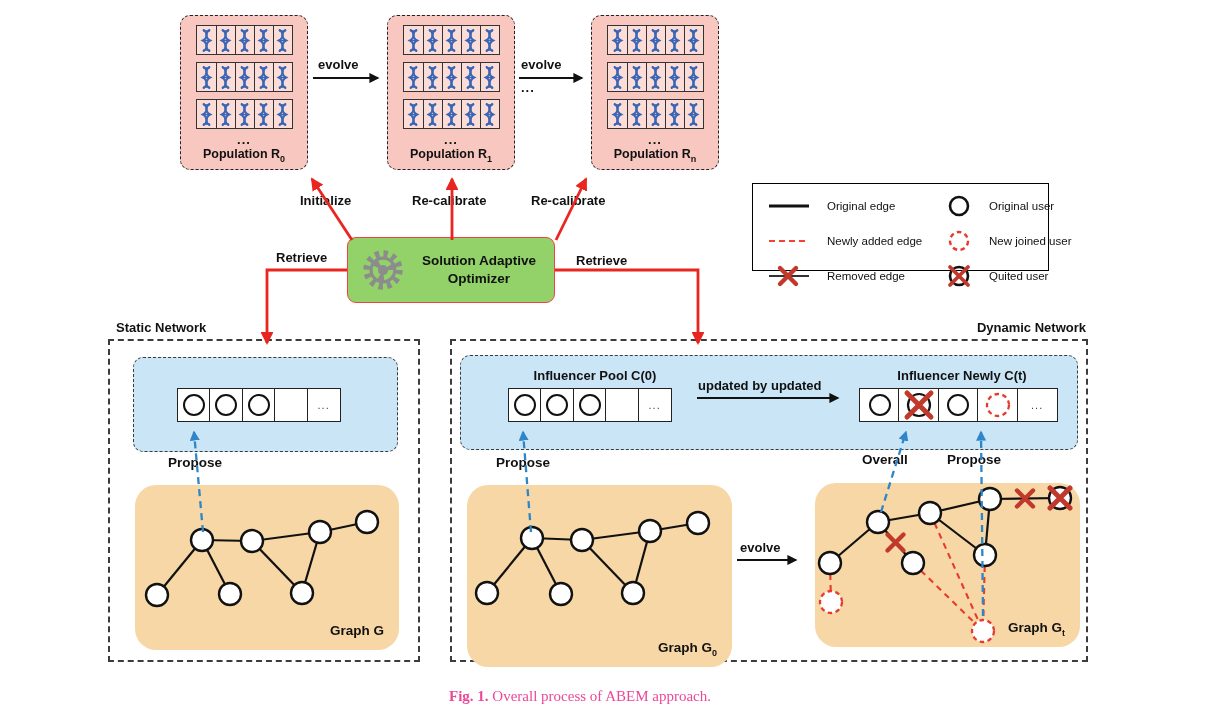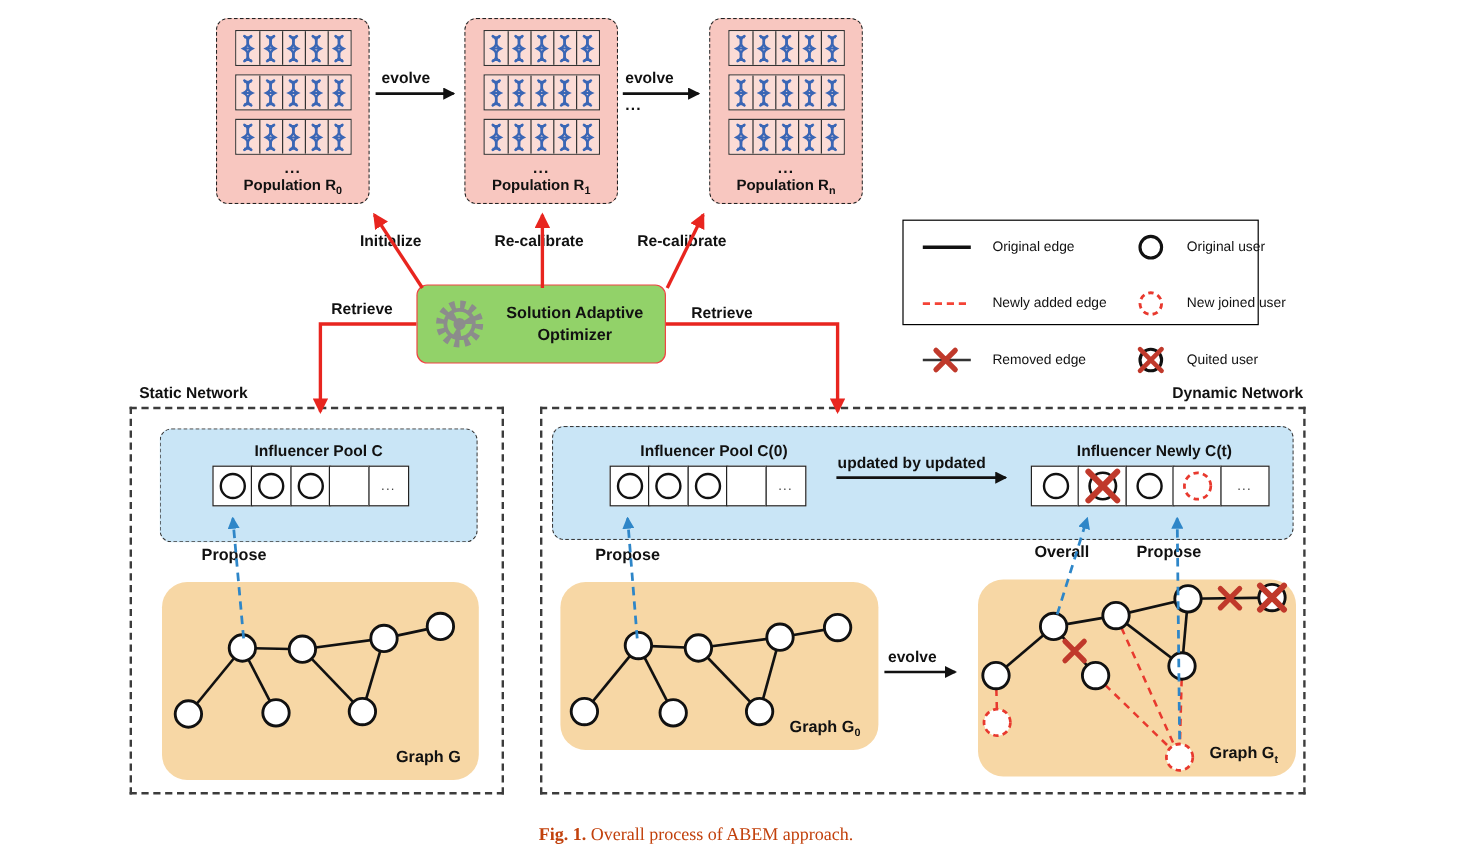--- a/index.html
+++ b/index.html
@@ -35,21 +35,21 @@
   .optimizer {
     background: #92d269; border: 1px solid #ef4444; border-radius: 9px;
     display: flex; align-items: center; padding: 0 10px 0 12px; gap: 8px;
   }
   .opt-label { font-weight: bold; font-size: 13.5px; text-align: center; flex: 1; line-height: 1.3; }
 
   
   .legend {
     background: #fff; border: 1.6px solid #000;
     display: grid; grid-template-columns: 56px 122px 40px auto;
-    align-items: center; row-gap: 23px;
+    align-items: center; row-gap: 11px;
     padding: 10px 10px 8px 12px;
   }
   .ltext { font-size: 11.5px; padding-left: 6px; white-space: nowrap; }
 
   
   .net { border: 2px dashed #3c3c3c; background: transparent; }
   .net-title { font-weight: bold; font-size: 13px; white-space: nowrap; text-align: right; }
 
   
   .pool { background: #c9e5f6; border: 1.5px dashed #3a3a3a; border-radius: 10px; }
@@ -67,21 +67,21 @@
 
   
   .gbox { background: #f7d7a5; border-radius: 21px; }
   .glabel { position: absolute; right: 15px; bottom: 9px; font-weight: bold; font-size: 13.5px; }
 
   
   .red  { stroke: #e8251f; stroke-width: 2.8; fill: none; }
   .blk  { stroke: #111;    stroke-width: 2.2; fill: none; }
   .blu  { stroke: #2e86c8; stroke-width: 2.3; fill: none; stroke-dasharray: 7 5; }
 
-  .caption { font-family: "Liberation Serif", "DejaVu Serif", serif; font-size: 15px; color: #c2410c; white-space: nowrap; text-align: right; }
+  .caption { font-family: "Liberation Serif", "DejaVu Serif", serif; font-size: 15px; color: #ec4899; white-space: nowrap; text-align: right; }
   .cap-fig { font-weight: bold; }
   .watermark { font-size: 17px; color: #c6c9cd; white-space: nowrap; }
 </style>
 </head>
 <body>
 
 <div id="stage">
 
   <div class="pop abs" style="left:180px;top:15px">
     <div class="pop-rows">
@@ -482,21 +482,20 @@
       <circle cx="16" cy="12" r="9" fill="none" stroke="#111" stroke-width="2.6"></circle>
       <path d="M7,3 L25,21 M25,3 L7,21" stroke="#c0392b" stroke-width="3.8" stroke-linecap="round" fill="none"></path>
     </svg>
     <div class="ltext">Quited user</div>
   </div>
 
   <div class="net-title abs" style="left:116px;top:320px">Static Network</div>
   <div class="net abs" style="left:108px;top:339px;width:312px;height:323px"></div>
 
   <div class="pool abs" style="left:133px;top:357px;width:265px;height:95px">
-    <div class="pool-title abs" style="left:0;top:10px;width:100%">Influencer Pool C</div>
     <div class="cells cells-sm abs" style="left:43px;top:30px">
         <div class="cell">
           <span class="ucirc"></span>
         </div>
         <div class="cell">
           <span class="ucirc"></span>
         </div>
         <div class="cell">
           <span class="ucirc"></span>
         </div>
@@ -565,21 +564,21 @@
           </svg>
         </div>
         <div class="cell">...</div>
       </div>
   </div>
 
   <div class="flabel abs" style="left:496px;top:455px;width:62px;font-size:13.5px">Propose</div>
   <div class="flabel abs" style="left:862px;top:452px;width:62px;font-size:13.5px">Overall</div>
   <div class="flabel abs" style="left:947px;top:452px;width:62px;font-size:13.5px">Propose</div>
 
-  <div class="gbox abs" style="left:467px;top:485px;width:265px;height:140px">
+  <div class="gbox abs" style="left:467px;top:485px;width:265px;height:182px">
     <svg width="265" height="165">
         <line x1="65" y1="53" x2="115" y2="55" stroke="#111" stroke-width="2.2"></line>
         <line x1="115" y1="55" x2="183" y2="46" stroke="#111" stroke-width="2.2"></line>
         <line x1="183" y1="46" x2="231" y2="38" stroke="#111" stroke-width="2.2"></line>
         <line x1="65" y1="53" x2="20" y2="108" stroke="#111" stroke-width="2.2"></line>
         <line x1="65" y1="53" x2="94" y2="109" stroke="#111" stroke-width="2.2"></line>
         <line x1="115" y1="55" x2="166" y2="108" stroke="#111" stroke-width="2.2"></line>
         <line x1="183" y1="46" x2="166" y2="108" stroke="#111" stroke-width="2.2"></line>
         <circle cx="65" cy="53" r="11" fill="#fff" stroke="#111" stroke-width="2.4"></circle>
         <circle cx="115" cy="55" r="11" fill="#fff" stroke="#111" stroke-width="2.4"></circle>

